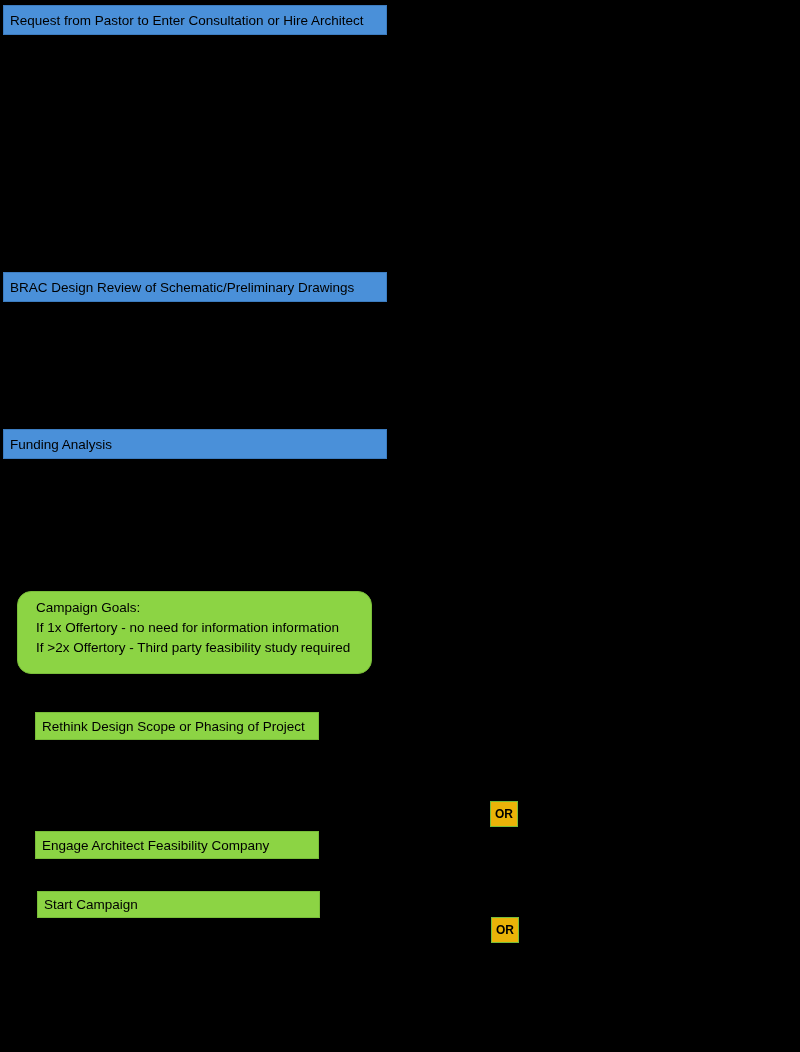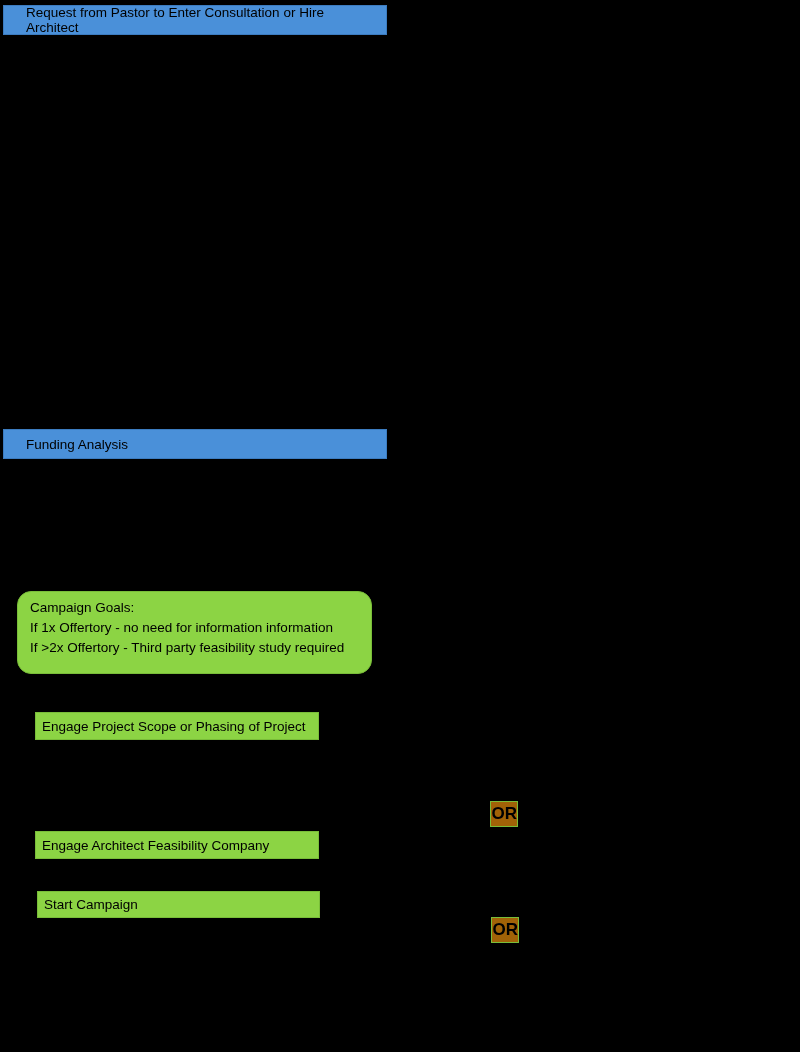--- a/index.html
+++ b/index.html
@@ -30,74 +30,77 @@
     align-items: center;
   }
   .node .lbl {
     display: block;
     width: 100%;
   }
   .blue-bar {
     background: #4A90D9;
     border: 1px solid #3C7CC0;
     font-size: 13.5px;
-    padding: 0 22px;
+    padding: 0 6px;
   }
   .green-box {
     background: #8CD444;
     border: 1px solid #79bd39;
     font-size: 13.5px;
     padding: 0 6px;
   }
   .green-rounded {
     background: #8CD444;
     border: 1px solid #79bd39;
     border-radius: 14px;
     font-size: 13.5px;
-    padding: 6px 12px;
+    padding: 6px 18px;
     line-height: 20px;
     align-items: flex-start;
   }
   .green-rounded .lbl-line {
     display: block;
     white-space: pre;
   }
   .or-chip {
-    background: #a16207;
+    background: #eab308;
     border: 1px solid #79bd39;
-    font-size: 17px;
+    font-size: 12px;
     font-weight: bold;
     justify-content: center;
-    text-align: right;
+    text-align: center;
   }
 </style>
 </head>
 <body>
 
 <div class="canvas">
 
   <div class="node blue-bar" style="left:3px; top:5px; width:384px; height:30px;">
     <span class="lbl">Request from Pastor to Enter Consultation or Hire Architect</span>
   </div>
 
+  <div class="node blue-bar" style="left:3px; top:272px; width:384px; height:30px;">
+    <span class="lbl">BRAC Design Review of Schematic/Preliminary Drawings</span>
+  </div>
 
   <div class="node blue-bar" style="left:3px; top:429px; width:384px; height:30px;">
     <span class="lbl">Funding Analysis</span>
   </div>
 
   <div class="node green-rounded" style="left:17px; top:591px; width:355px; height:83px;">
     <span class="lbl">
       <span class="lbl-line">Campaign Goals:</span>
       <span class="lbl-line">If 1x Offertory - no need for information information</span>
       <span class="lbl-line">If &gt;2x Offertory - Third party feasibility study required</span>
     </span>
   </div>
 
   <div class="node green-box" style="left:35px; top:712px; width:284px; height:28px;">
-    <span class="lbl">Engage Project Scope or Phasing of Project</span>
+    <span class="lbl">Rethink Design Scope or Phasing of Project</span>
   </div>
 
   <div class="node or-chip" style="left:490px; top:801px; width:28px; height:26px;">
     <span class="lbl">OR</span>
   </div>
 
   <div class="node green-box" style="left:35px; top:831px; width:284px; height:28px;">
     <span class="lbl">Engage Architect Feasibility Company</span>
   </div>
 

